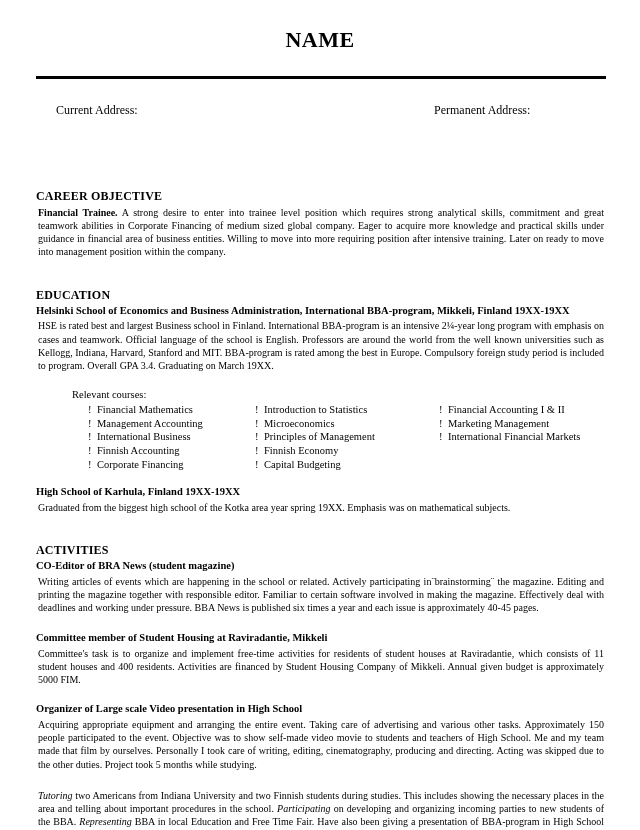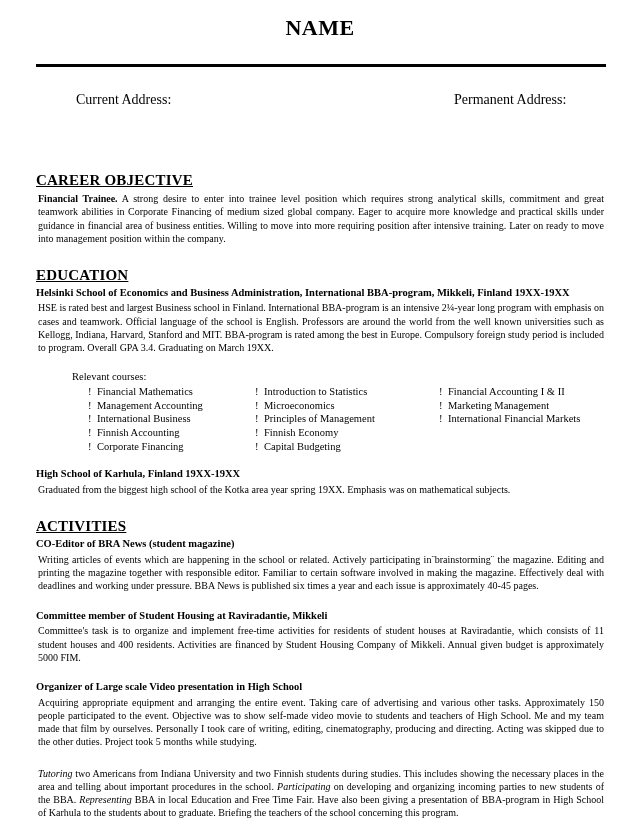--- a/index.html
+++ b/index.html
@@ -18,56 +18,55 @@
     position: relative;
     width: 640px;
     height: 830px;
     background: #ffffff;
     box-sizing: border-box;
   }
 
   
   .name-heading {
     margin: 0;
-    padding-top: 16px;
+    padding-top: 28px;
     text-align: center;
     font-size: 22px;
     font-weight: bold;
     letter-spacing: 0.5px;
     line-height: 1.1;
   }
   .header-rule {
     margin: 24px 34px 0 36px;
     height: 3px;
     background: #000000;
     font-size: 0;
     line-height: 0;
   }
   .address-row {
     display: flex;
-    margin: 24px 34px 0 76px;
-    font-size: 14px;
+    margin: 24px 34px 0 56px;
+    font-size: 12px;
     line-height: 1.3;
   }
   .address-col-left { width: 378px; flex: 0 0 378px; }
   .address-col-right { flex: 1 1 auto; }
 
   
   .content {
     margin: 0 34px 0 36px;
   }
   .section {
     margin-top: 0;
   }
   .section-heading {
-    font-size: 15px;
+    font-size: 12px;
     font-weight: bold;
-    text-decoration: underline;
     letter-spacing: 0.2px;
-    margin: 0 0 1px 0;
+    margin: 8px 0 1px 0;
     line-height: 1.25;
   }
   .sub-heading {
     font-size: 10.5px;
     font-weight: bold;
     line-height: 1.32;
     margin: 0;
   }
   .body-text {
     font-size: 10px;

